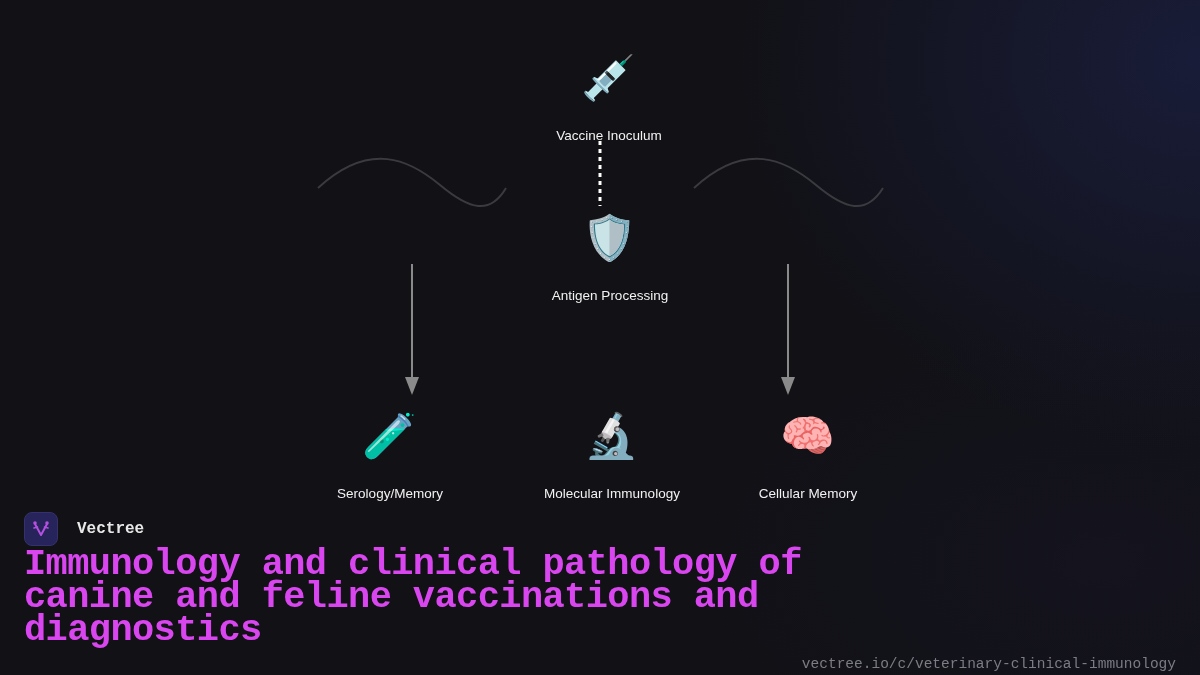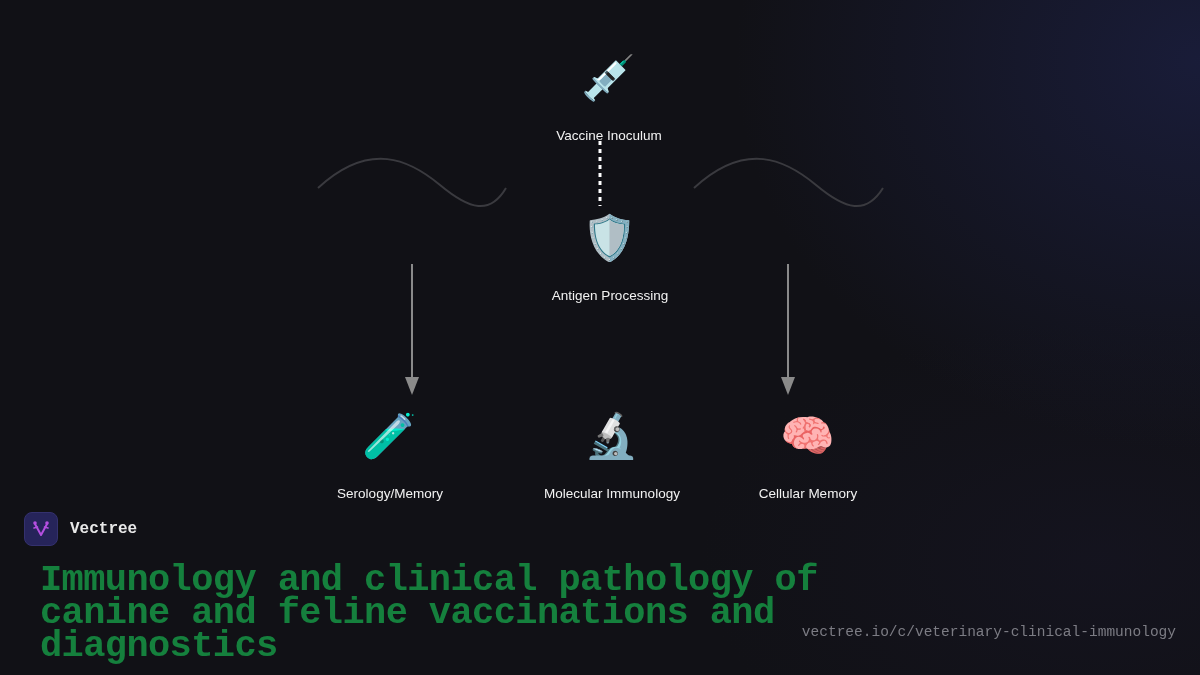--- a/index.html
+++ b/index.html
@@ -12,34 +12,34 @@
     position: absolute; inset: 0;
     background:
       radial-gradient(ellipse 620px 520px at 1200px 60px, rgba(28,32,68,0.75), rgba(17,17,22,0) 75%),
       radial-gradient(ellipse 500px 300px at 1100px 560px, rgba(26,24,46,0.35), rgba(17,17,22,0) 80%);
     pointer-events: none;
   }
   svg.diagram { position: absolute; left: 0; top: 0; }
   .node { position: absolute; text-align: center; transform: translateX(-50%); }
   .node .icon { font-size: 44px; line-height: 52px; height: 52px; display: block; }
   .node .label { color: #f2f2f2; font-size: 13.5px; margin-top: 24px; white-space: nowrap; display: block; }
-  .brand { position: absolute; left: 24px; top: 512px; display: flex; align-items: center; gap: 12px; }
+  .brand { position: absolute; left: 24px; top: 512px; display: flex; align-items: center; gap: 19px; }
   .brand-logo {
     width: 34px; height: 34px; border-radius: 8px; background: #26245a;
     border: 1px solid #34316e; box-sizing: border-box;
     display: flex; align-items: center; justify-content: center;
   }
   .brand-name { color: #e8e8e8; font-family: "Liberation Mono", monospace; font-weight: bold; font-size: 16px; }
   .title {
-    position: absolute; left: 24px; top: 548px; width: 800px; margin: 16px;
-    color: #15803d; font-family: "Liberation Mono", monospace; font-weight: bold;
+    position: absolute; left: 24px; top: 548px; width: 800px; margin: 0;
+    color: #d946ef; font-family: "Liberation Mono", monospace; font-weight: bold;
     font-size: 37px; line-height: 33px; letter-spacing: -0.6px;
   }
   .url {
-    position: absolute; right: 24px; top: 624px;
+    position: absolute; right: 24px; top: 656px;
     color: #7c7c84; font-family: "Liberation Mono", monospace; font-size: 14.5px;
   }
 </style>
 </head>
 <body>
 
 <div class="bg-glow"></div>
 
 <svg class="diagram" width="1200" height="675">
   <path d="M318 188 C 370 140, 410 160, 440 185 C 470 210, 490 215, 506 188" fill="none" stroke="#3a3a3f" stroke-width="2"></path>

